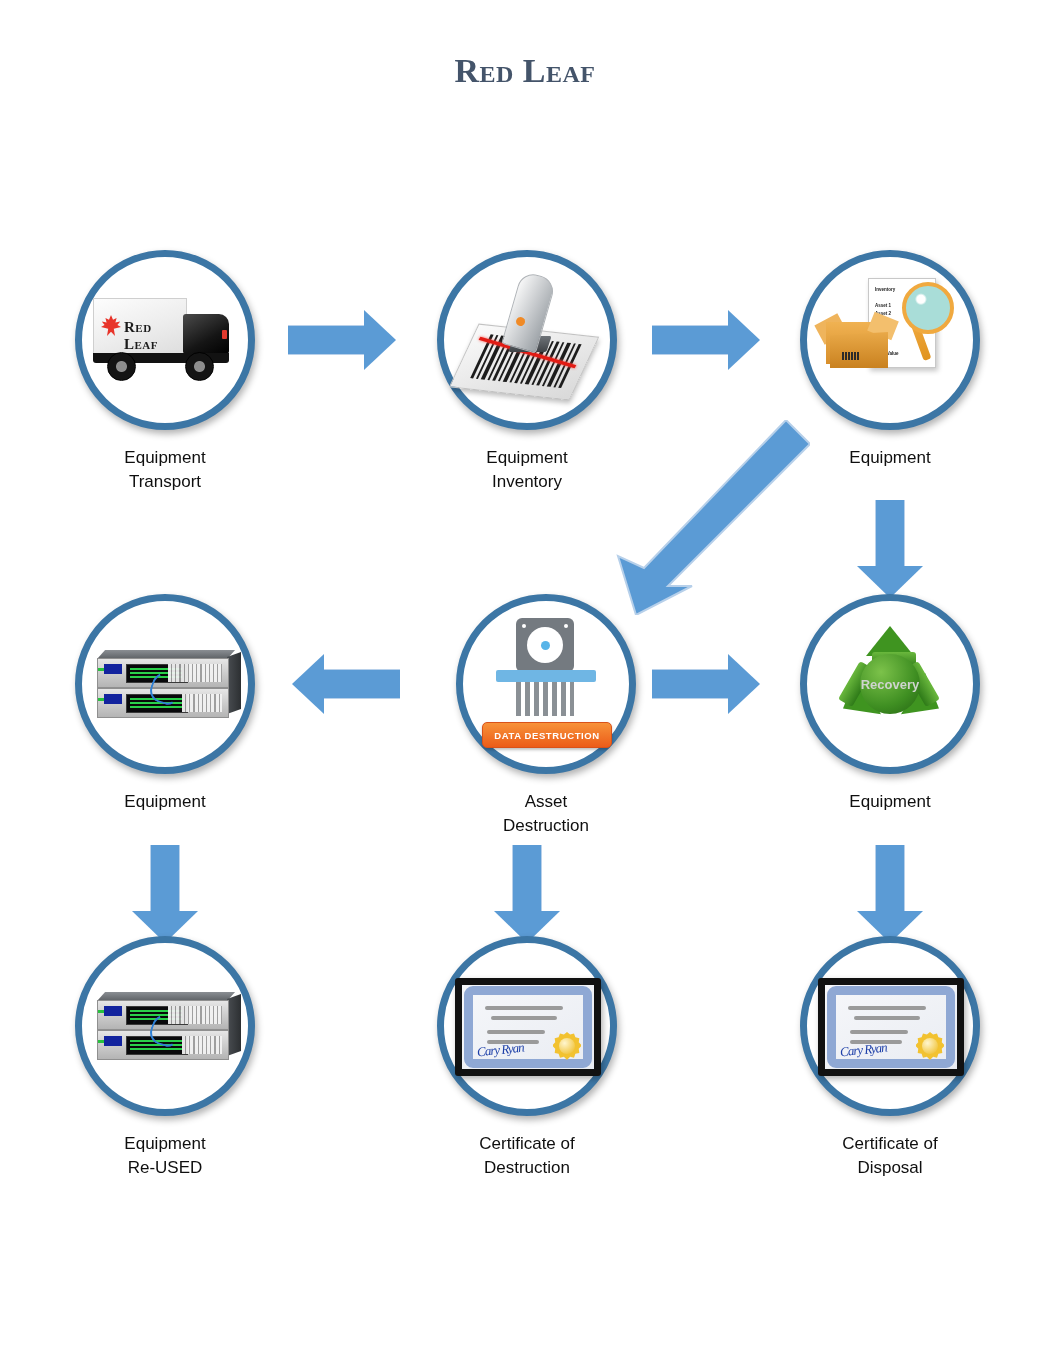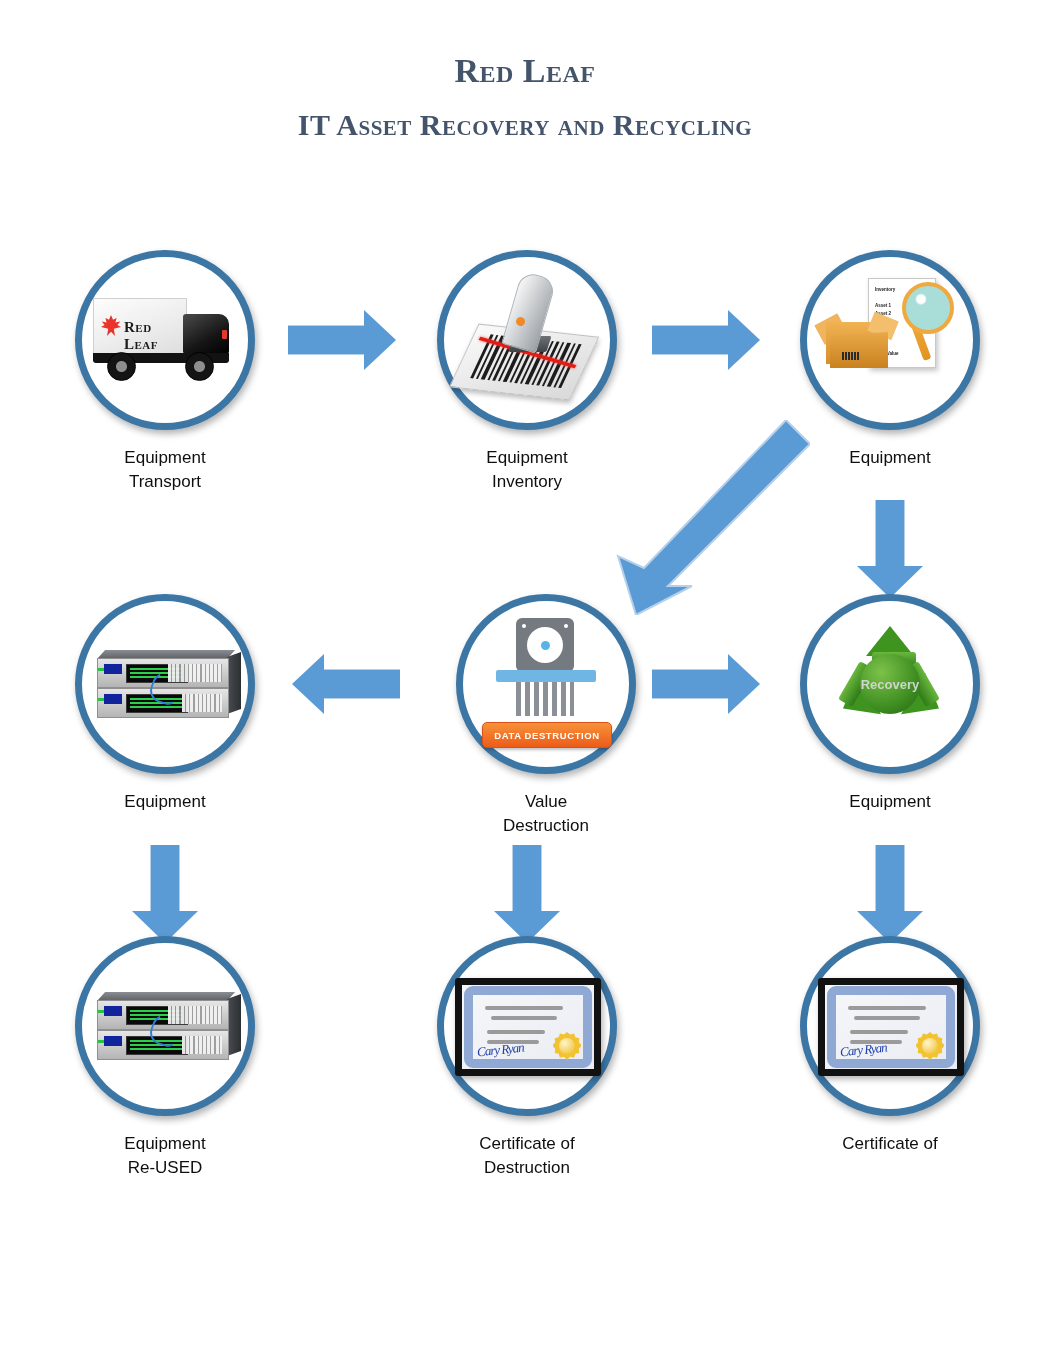--- a/index.html
+++ b/index.html
@@ -366,21 +366,20 @@
     font-size: 13px; color: #1d3fa8; transform: rotate(-6deg);
     letter-spacing: -1px;
   }
 </style>
 </head>
 <body>
 
 <div id="page">
 
   <div class="title-main">Red Leaf</div>
-  <div class="title-sub">IT Asset Recovery and Recycling</div>
 
   <div class="arrow-r" style="position:absolute;left:288px;top:325px;width:108px;">
     <div class="arrow-shaft-h" style="left:0;width:78px;"></div>
     <div class="arrow-head-r" style="left:76px;"></div>
   </div>
 
   <div class="arrow-r" style="position:absolute;left:652px;top:325px;width:108px;">
     <div class="arrow-shaft-h" style="left:0;width:78px;"></div>
     <div class="arrow-head-r" style="left:76px;"></div>
   </div>
@@ -544,21 +543,21 @@
           <div class="dd-screw" style="right:6px;top:6px;"></div>
           <div class="dd-platter"></div>
           <div class="dd-hub"></div>
         </div>
         <div class="dd-slot"></div>
         <div class="dd-strips"></div>
         <div class="dd-btn">DATA DESTRUCTION</div>
       </div>
     </div>
     <div class="node-label">
-      <div>Value</div>
+      <div>Asset</div>
       <div>Destruction</div>
     </div>
   </div>
 
   <div class="node" style="left:800px;top:594px;width:180px;height:180px;">
     <div class="node-circle"></div>
     <div class="node-art">
       <div class="rec-wrap">
         <div class="rec-arr" style="left:38px;top:2px;transform:rotate(0deg);"></div>
         <div class="rec-bar" style="left:44px;top:28px;transform:rotate(0deg);"></div>
@@ -645,16 +644,17 @@
         <div class="cert-line" style="left:30px;top:28px;width:78px;"></div>
         <div class="cert-line" style="left:36px;top:38px;width:66px;"></div>
         <div class="cert-line" style="left:32px;top:52px;width:58px;"></div>
         <div class="cert-line" style="left:32px;top:62px;width:52px;"></div>
         <div class="cert-sign">Cary Ryan</div>
         <div class="cert-seal"></div>
       </div>
     </div>
     <div class="node-label">
       <div>Certificate of</div>
+      <div>Disposal</div>
     </div>
   </div>
 
 </div>
 
 </body></html>

